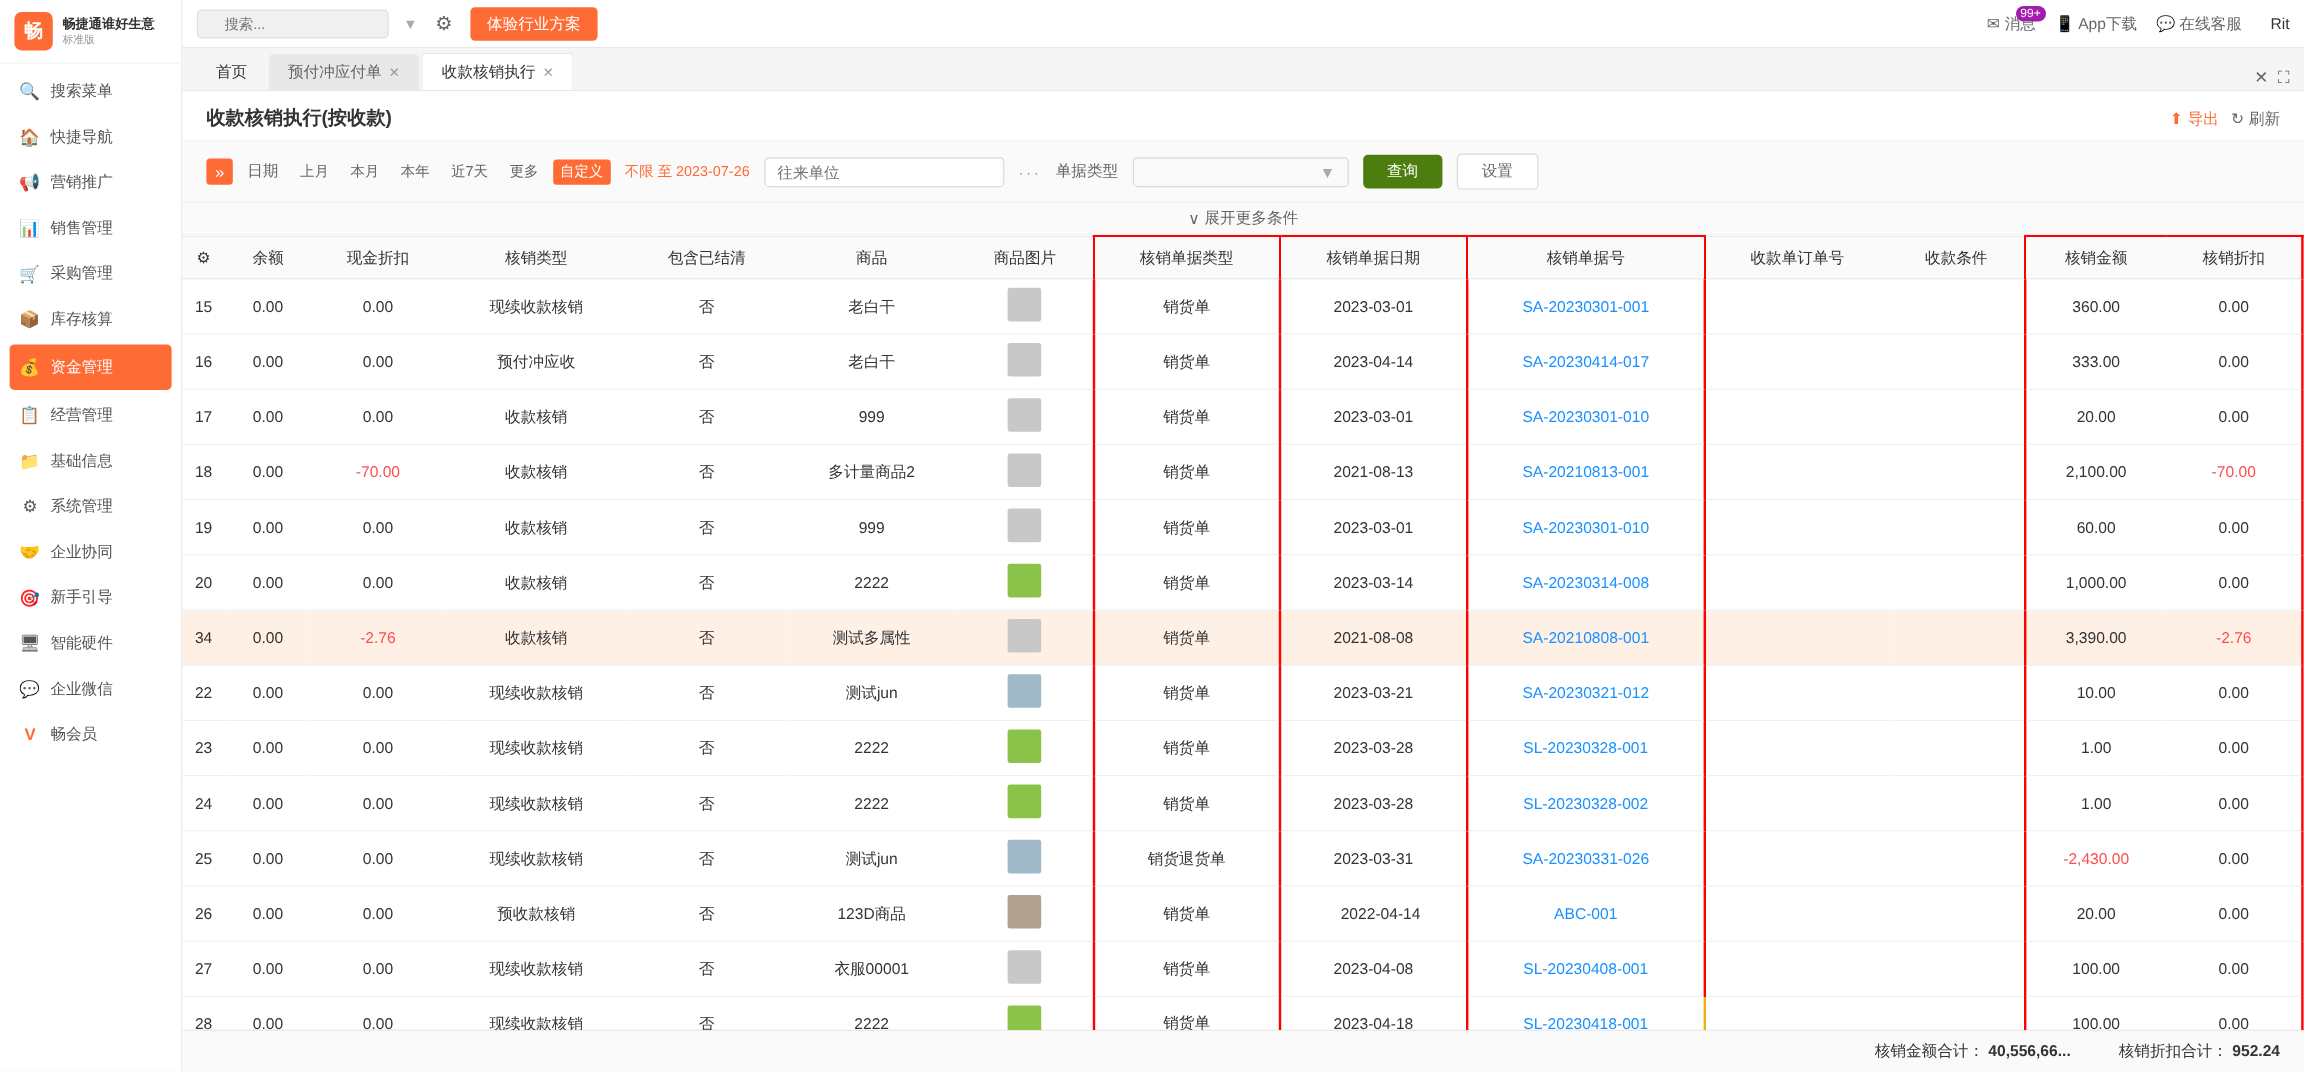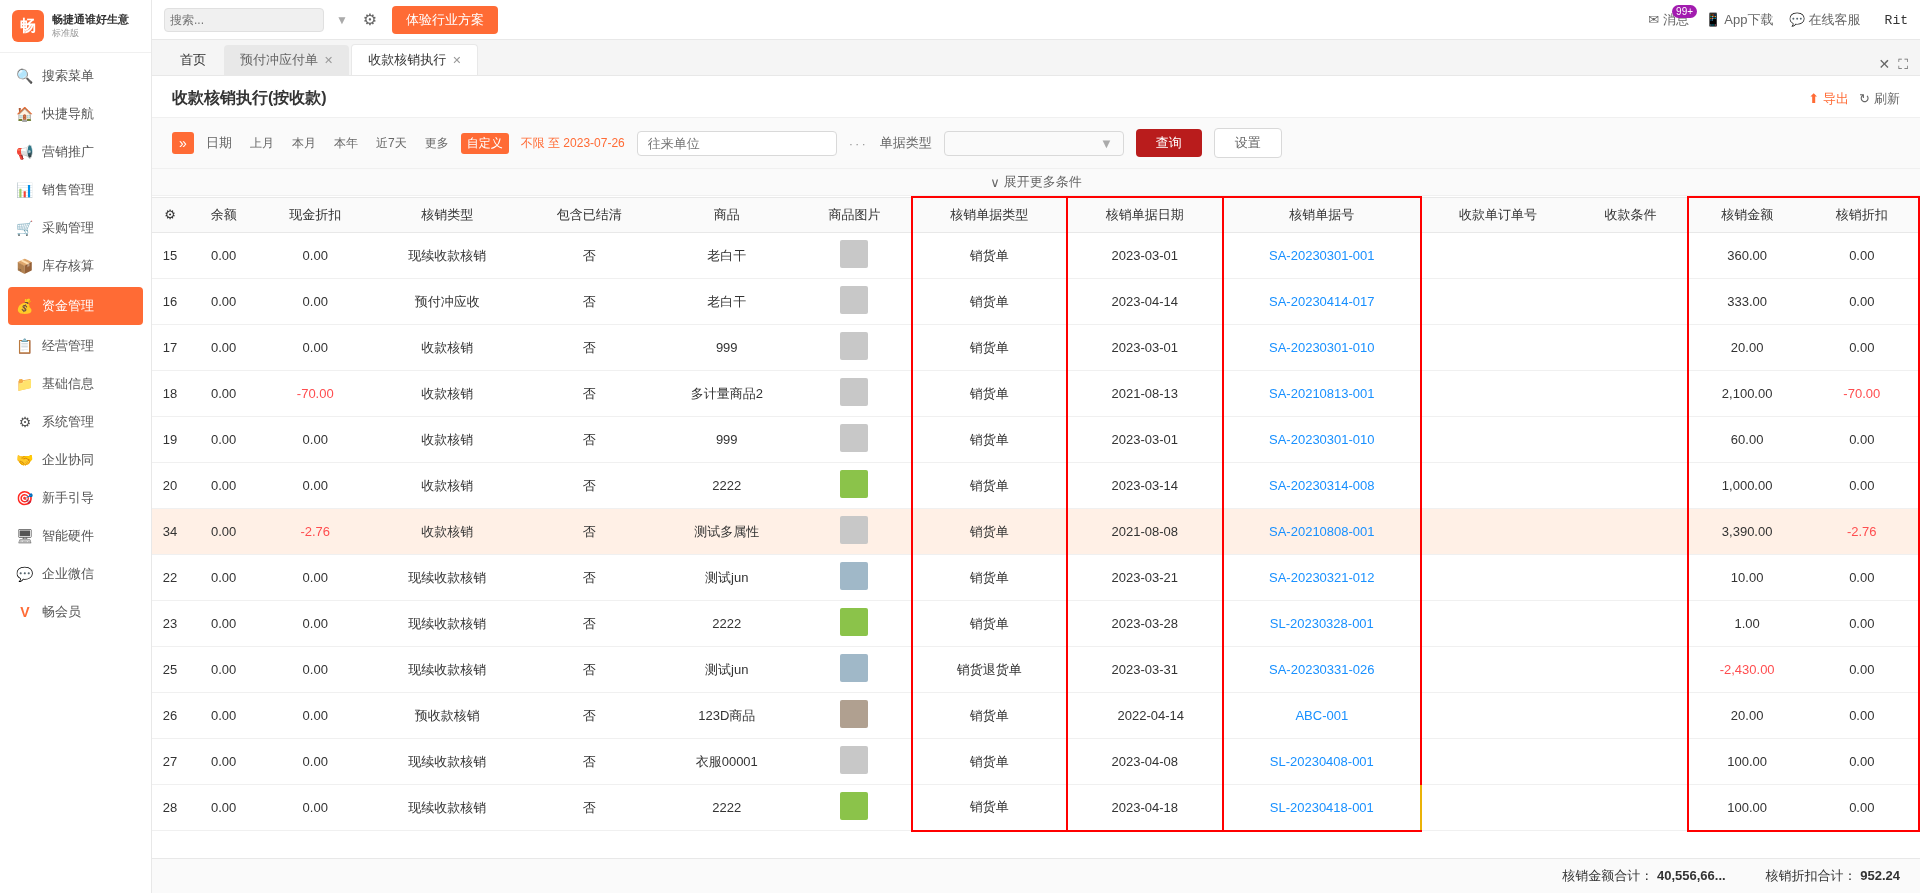--- a/index.html
+++ b/index.html
@@ -19,21 +19,21 @@
     .main { flex: 1; display: flex; flex-direction: column; height: 893px; overflow: hidden; }
 
     
     .topbar { height: 40px; background: #fff; border-bottom: 1px solid #e8e8e8; display: flex; align-items: center; padding: 0 12px; gap: 8px; }
     .topbar-search { background: #f0f0f0; border: 1px solid #e0e0e0; border-radius: 4px; padding: 4px 32px 4px 10px; font-size: 12px; width: 160px; color: #999; position: relative; }
     .topbar-gear { width: 28px; height: 28px; display: flex; align-items: center; justify-content: center; cursor: pointer; color: #666; font-size: 16px; }
     .topbar-btn-solution { background: #ff6b35; color: white; border: none; border-radius: 4px; padding: 5px 14px; font-size: 13px; cursor: pointer; }
     .topbar-right { margin-left: auto; display: flex; align-items: center; gap: 16px; color: #666; font-size: 13px; }
     .topbar-msg { display: flex; align-items: center; gap: 4px; cursor: pointer; position: relative; }
     .badge { background: #a21caf; color: white; border-radius: 10px; padding: 1px 4px; font-size: 10px; position: absolute; top: -6px; right: -8px; }
-    .topbar-user { color: #333; font-size: 13px; font-family: Liberation Mono, monospace; }
+    .topbar-user { color: #333; font-size: 13px; }
 
     
     .tabs { height: 36px; background: #f5f5f5; border-bottom: 1px solid #e8e8e8; display: flex; align-items: flex-end; padding: 0 12px; gap: 2px; }
     .tab { padding: 6px 16px; font-size: 13px; cursor: pointer; border-radius: 4px 4px 0 0; background: #e8e8e8; color: #666; display: flex; align-items: center; gap: 6px; }
     .tab.active { background: #fff; color: #333; border: 1px solid #e8e8e8; border-bottom: none; }
     .tab-home { background: transparent; color: #333; }
     .tab-close { font-size: 11px; color: #999; cursor: pointer; }
 
     
     .page-content { flex: 1; background: #fff; overflow: hidden; display: flex; flex-direction: column; }
@@ -48,21 +48,21 @@
     
     .filter-bar { padding: 10px 20px; background: #fafafa; border-bottom: 1px solid #f0f0f0; display: flex; align-items: center; gap: 12px; flex-wrap: wrap; }
     .filter-toggle { background: #ff6b35; color: white; border: none; width: 22px; height: 22px; border-radius: 3px; cursor: pointer; font-size: 14px; display: flex; align-items: center; justify-content: center; }
     .filter-label { color: #666; font-size: 13px; }
     .filter-date-options { display: flex; gap: 6px; align-items: center; }
     .filter-date-btn { color: #666; font-size: 12px; cursor: pointer; padding: 2px 6px; }
     .filter-date-custom { background: #ff6b35; color: white; border-radius: 3px; padding: 2px 6px; font-size: 12px; cursor: pointer; }
     .filter-input { border: 1px solid #d9d9d9; border-radius: 4px; padding: 4px 10px; font-size: 13px; width: 200px; color: #ccc; }
     .filter-dots { color: #999; letter-spacing: 2px; }
     .filter-select { border: 1px solid #d9d9d9; border-radius: 4px; padding: 4px 10px; font-size: 13px; width: 200px; color: #ccc; display: flex; align-items: center; justify-content: space-between; }
-    .btn-query { background: #b91c1c; color: white; border: none; border-radius: 4px; padding: 5px 20px; font-size: 13px; cursor: pointer; }
+    .btn-query { background: #4d7c0f; color: white; border: none; border-radius: 4px; padding: 5px 20px; font-size: 13px; cursor: pointer; }
     .btn-setting { border: 1px solid #d9d9d9; background: white; border-radius: 4px; padding: 5px 20px; font-size: 13px; cursor: pointer; color: #666; }
     .expand-conditions { color: #666; font-size: 13px; cursor: pointer; display: flex; align-items: center; gap: 4px; }
 
     
     .table-area { flex: 1; overflow: hidden; display: flex; flex-direction: column; }
     .table-container { flex: 1; overflow: auto; }
     table { width: 100%; border-collapse: collapse; font-size: 13px; }
     thead th { background: #fafafa; border-bottom: 1px solid #e8e8e8; border-top: 1px solid #e8e8e8; padding: 8px 10px; text-align: center; color: #333; font-weight: 500; white-space: nowrap; position: sticky; top: 0; z-index: 1; }
     tbody td { border-bottom: 1px solid #f0f0f0; padding: 7px 10px; text-align: center; color: #333; white-space: nowrap; }
     tbody tr.highlighted { background: #fff0e6; }
@@ -161,21 +161,21 @@
     <div class="sidebar-item">
       <span class="sidebar-item-icon" style="font-weight:bold;color:#ff6b35;">V</span>
       <span>畅会员</span>
     </div>
   </div>
 </div>
 
 <div class="main">
 
   <div class="topbar">
-    <input class="topbar-search" type="text" style="width: 160px; background: rgb(240, 240, 240); border: 1px solid rgb(224, 224, 224); border-radius: 4px; padding: 4px 5px; color: rgb(170, 170, 170); font-size: 12px;" placeholder="搜索...">
+    <input class="topbar-search" type="text" style="width: 160px; background: rgb(240, 240, 240); border: 1px solid rgb(224, 224, 224); border-radius: 4px; padding: 4px 22px; color: rgb(170, 170, 170); font-size: 12px;" placeholder="搜索...">
     <span style="margin-left:4px; color:#aaa; font-size:12px;">▼</span>
     <div class="topbar-gear">⚙</div>
     <button class="topbar-btn-solution">体验行业方案</button>
     <div class="topbar-right">
       <div class="topbar-msg">
         <span>✉</span>
         <span>消息</span>
         <span class="badge">99+</span>
       </div>
       <div style="display:flex;align-items:center;gap:3px;cursor:pointer;">
@@ -416,20 +416,36 @@
     <td><div style="width:28px;height:28px;background:#8bc34a;border-radius:2px;display:inline-block;"></div></td>
     <td style="border-left:2px solid red;border-right:2px solid red;">销货单</td>
     <td style="border-left:2px solid red;border-right:2px solid red;">2023-03-28</td>
     <td style="border-left:2px solid red;border-right:2px solid red;"><a class="link-cell" href="#">SL-20230328-001</a></td>
     <td></td>
     <td></td>
     <td style="border-left:2px solid red;" class="">1.00</td>
     <td style="border-right:2px solid red;" class="">0.00</td>
   </tr>
               <tr>
+    <td>24</td>
+    <td>0.00</td>
+    <td class="">0.00</td>
+    <td>现续收款核销</td>
+    <td>否</td>
+    <td>2222</td>
+    <td><div style="width:28px;height:28px;background:#8bc34a;border-radius:2px;display:inline-block;"></div></td>
+    <td style="border-left:2px solid red;border-right:2px solid red;">销货单</td>
+    <td style="border-left:2px solid red;border-right:2px solid red;">2023-03-28</td>
+    <td style="border-left:2px solid red;border-right:2px solid red;"><a class="link-cell" href="#">SL-20230328-002</a></td>
+    <td></td>
+    <td></td>
+    <td style="border-left:2px solid red;" class="">1.00</td>
+    <td style="border-right:2px solid red;" class="">0.00</td>
+  </tr>
+              <tr>
     <td>25</td>
     <td>0.00</td>
     <td class="">0.00</td>
     <td>现续收款核销</td>
     <td>否</td>
     <td>测试jun</td>
     <td><div style="width:28px;height:28px;background:#a0b8c8;border-radius:2px;display:inline-block;"></div></td>
     <td style="border-left:2px solid red;border-right:2px solid red;">销货退货单</td>
     <td style="border-left:2px solid red;border-right:2px solid red;">2023-03-31</td>
     <td style="border-left:2px solid red;border-right:2px solid red;"><a class="link-cell" href="#">SA-20230331-026</a></td>

